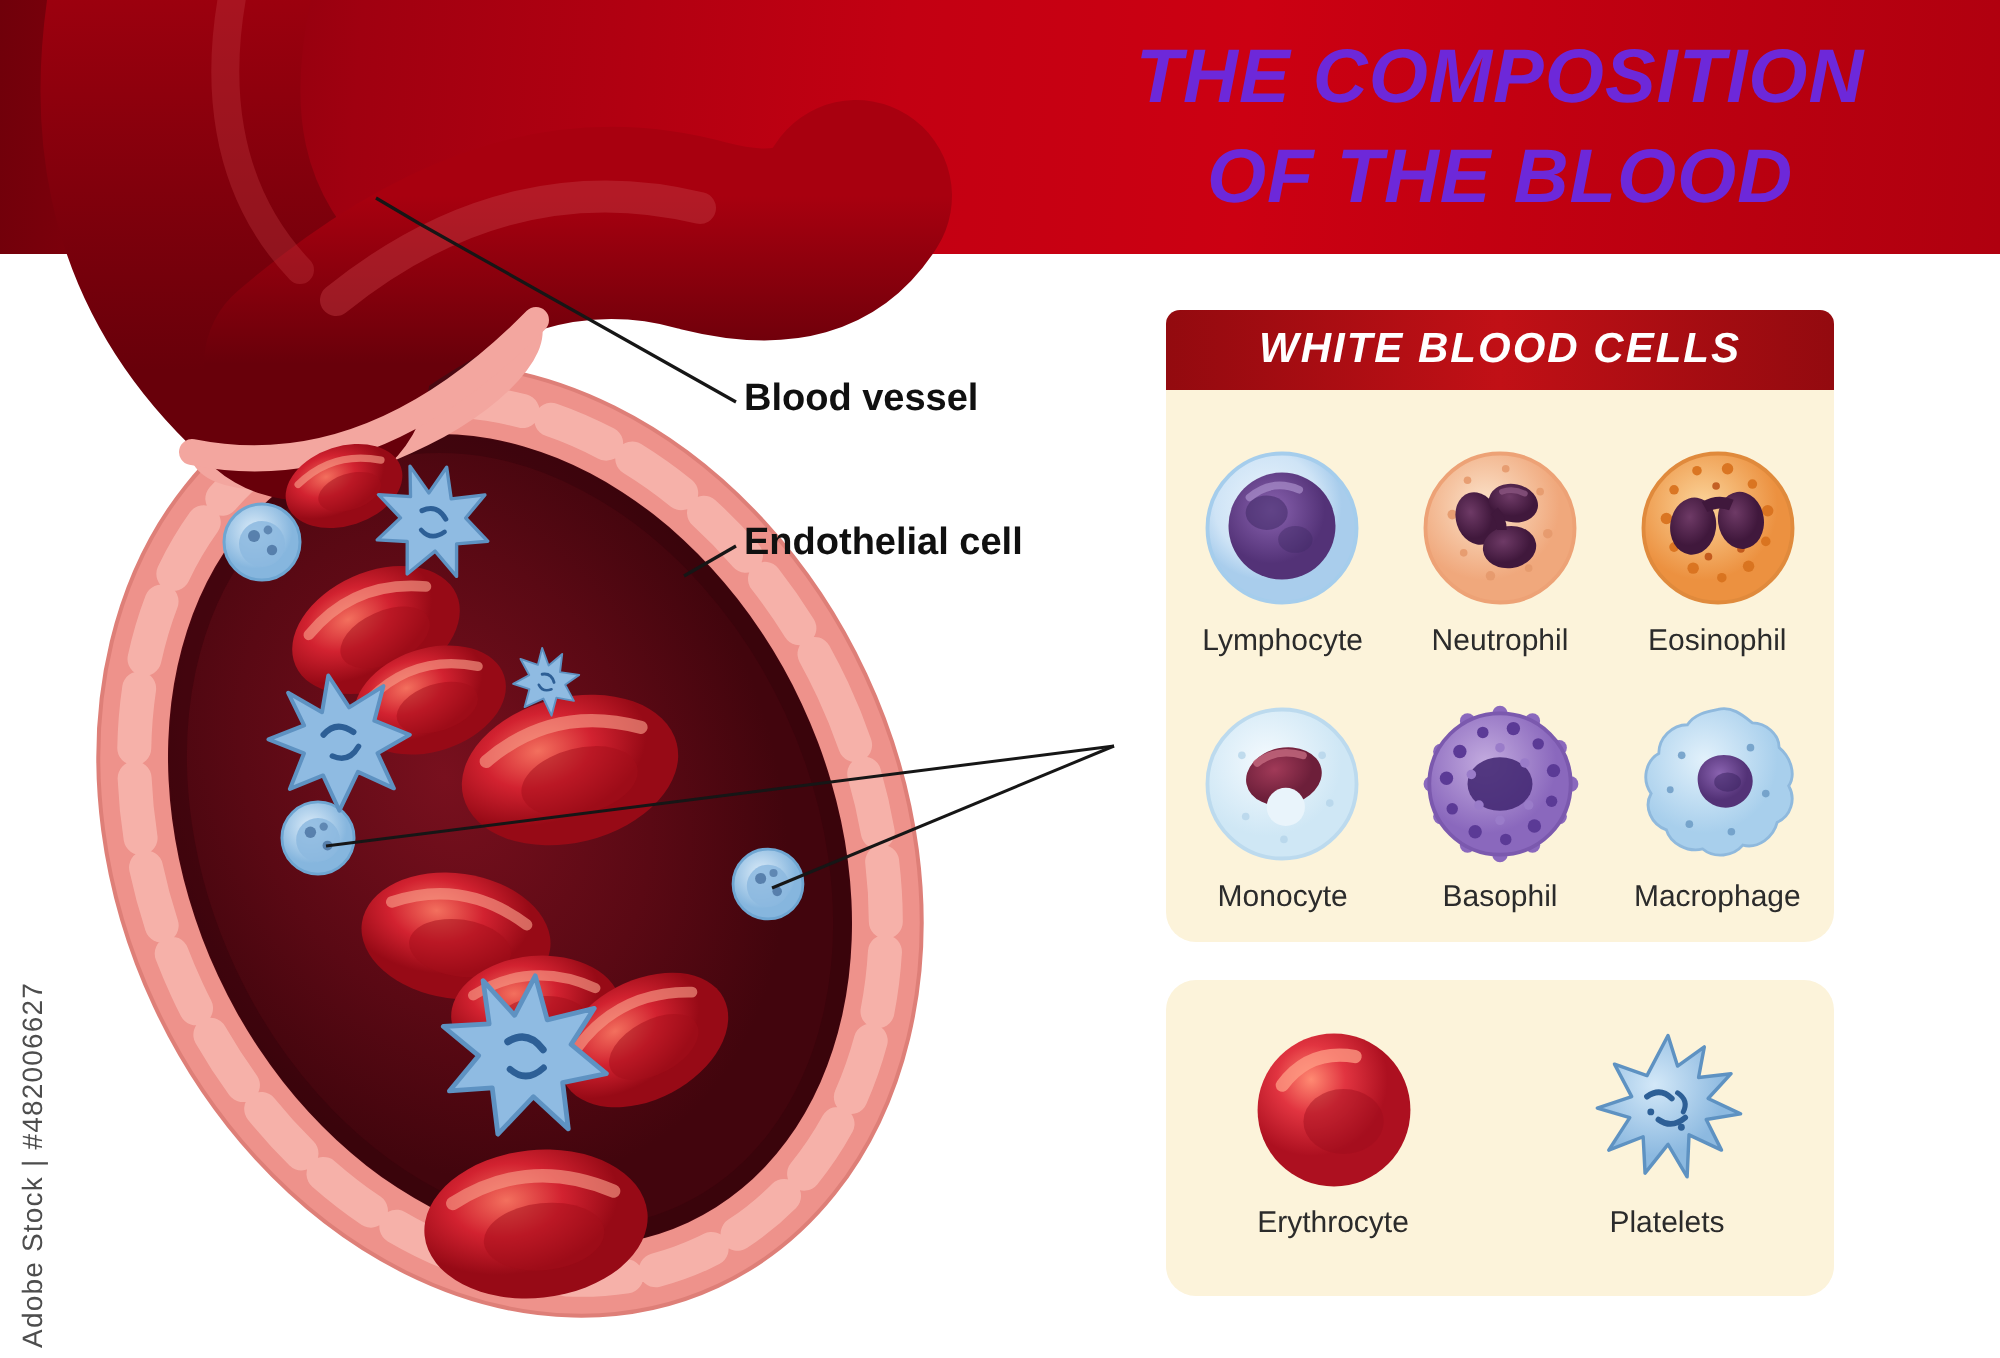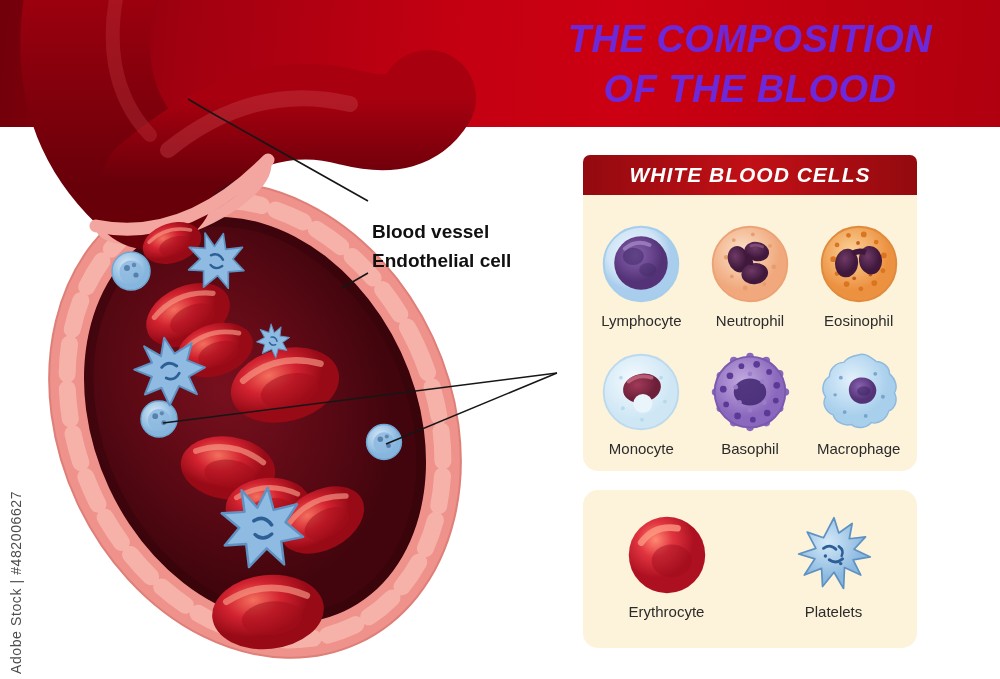--- a/index.html
+++ b/index.html
@@ -9,22 +9,22 @@
   .band{position:absolute;left:0;top:0;width:1000px;height:127px;z-index:0;
         background:linear-gradient(95deg,#70000a 0%,#a00010 18%,#c30012 45%,#cc0012 62%,#b0000f 100%);}
   
   .title{position:absolute;left:540px;top:14px;width:420px;z-index:3;text-align:center;
          color:#6d28d9;font-size:38px;font-weight:700;font-style:italic;line-height:1.32;
          letter-spacing:.5px;}
   
   .vessel-svg{position:absolute;left:0;top:0;z-index:1;}
   
   .ptr-label{position:absolute;z-index:3;font-size:19px;font-weight:bold;color:#101010;}
-  .lbl-vessel{left:372px;top:189px;margin-top:32px;}
-  .lbl-endo{left:372px;top:250px;}
+  .lbl-vessel{left:372px;top:189px;}
+  .lbl-endo{left:372px;top:261px;}
   
   .watermark{position:absolute;left:8px;top:674px;z-index:4;transform:rotate(-90deg);
              transform-origin:0 0;white-space:nowrap;font-size:14px;color:#4d4d4d;
              letter-spacing:.6px;}
   
   .panel{position:absolute;left:583px;width:334px;background:#fcf3da;border-radius:15px;z-index:2;}
   .wbc-panel{top:155px;height:316px;}
   .rbc-panel{top:490px;height:158px;display:grid;grid-template-columns:1fr 1fr;
              padding-top:22px;box-sizing:border-box;}
   .panel-header{height:40px;border-radius:7px 7px 0 0;display:flex;align-items:center;justify-content:center;

